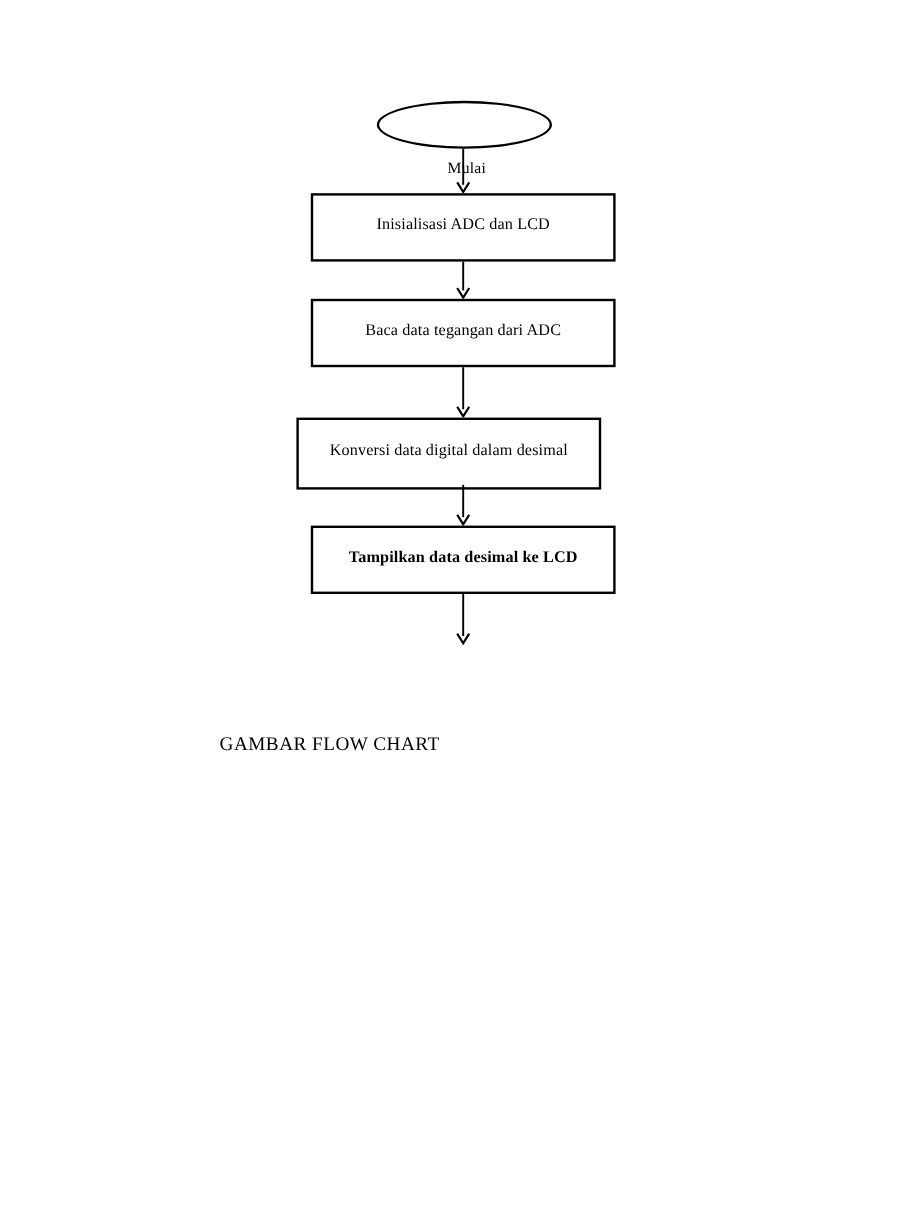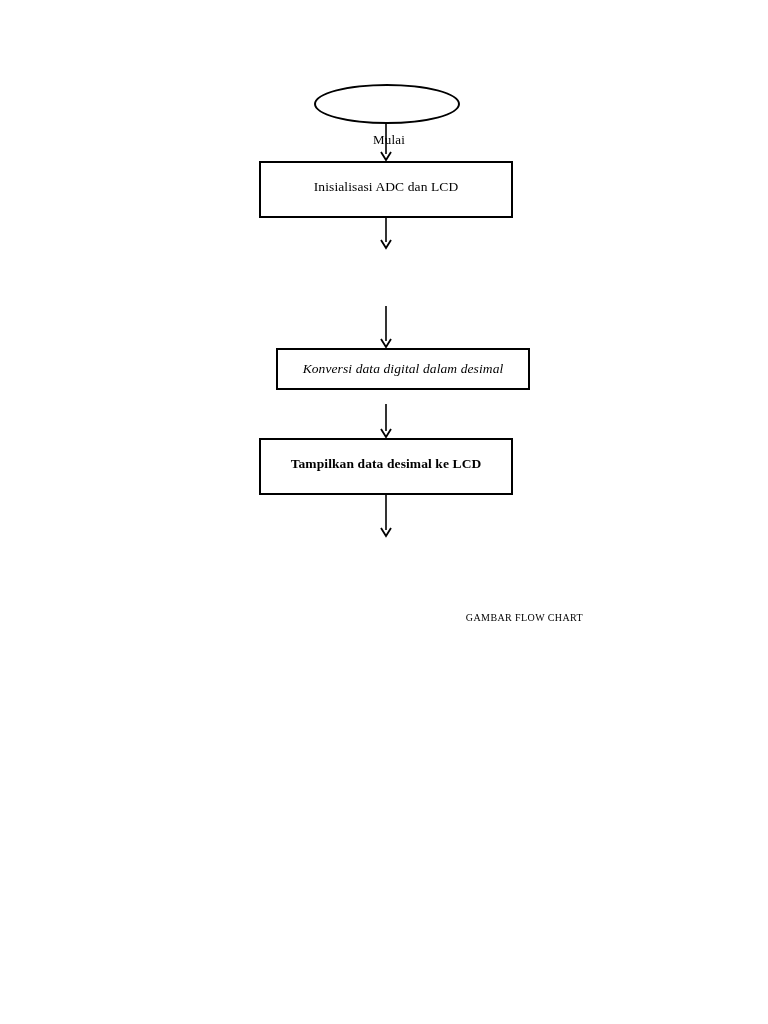--- a/index.html
+++ b/index.html
@@ -72,22 +72,22 @@
   .connector svg {
     display: block;
     width: 100%;
     height: 100%;
     overflow: visible;
   }
 
   
   #chart-caption {
     position: absolute;
-    text-align: right;
-    font-size: 10px;
+    text-align: left;
+    font-size: 16px;
     letter-spacing: 0.4px;
     white-space: nowrap;
   }
 </style>
 </head>
 <body>
 
 <div id="flowchart-canvas">
 
   <div class="node-terminator" style="left:314px; top:84px; width:146px; height:40px;">
@@ -105,29 +105,32 @@
     <div class="node-label">Inisialisasi ADC dan LCD</div>
   </div>
 
   <div class="connector" style="left:374px; top:218px; height:31px;">
     <svg viewBox="0 0 24 31" preserveAspectRatio="none">
       <line x1="12" y1="0" x2="12" y2="24" stroke="#000000" stroke-width="1.6"></line>
       <polyline points="7,22 12,30 17,22" fill="none" stroke="#000000" stroke-width="1.8"></polyline>
     </svg>
   </div>
 
+  <div class="node-process" style="left:259px; top:249px; width:254px; height:57px;">
+    <div class="node-label">Baca data tegangan dari ADC</div>
+  </div>
 
   <div class="connector" style="left:374px; top:306px; height:42px;">
     <svg viewBox="0 0 24 42" preserveAspectRatio="none">
       <line x1="12" y1="0" x2="12" y2="35" stroke="#000000" stroke-width="1.6"></line>
       <polyline points="7,33 12,41 17,33" fill="none" stroke="#000000" stroke-width="1.8"></polyline>
     </svg>
   </div>
 
-  <div class="node-process" style="left:276px; top:348px; width:254px; height:42px;font-style:italic;">
+  <div class="node-process" style="left:247px; top:348px; width:254px; height:60px;">
     <div class="node-label">Konversi data digital dalam desimal</div>
   </div>
 
   <div class="connector" style="left:374px; top:404px; height:34px;">
     <svg viewBox="0 0 24 34" preserveAspectRatio="none">
       <line x1="12" y1="0" x2="12" y2="27" stroke="#000000" stroke-width="1.6"></line>
       <polyline points="7,25 12,33 17,25" fill="none" stroke="#000000" stroke-width="1.8"></polyline>
     </svg>
   </div>
 

